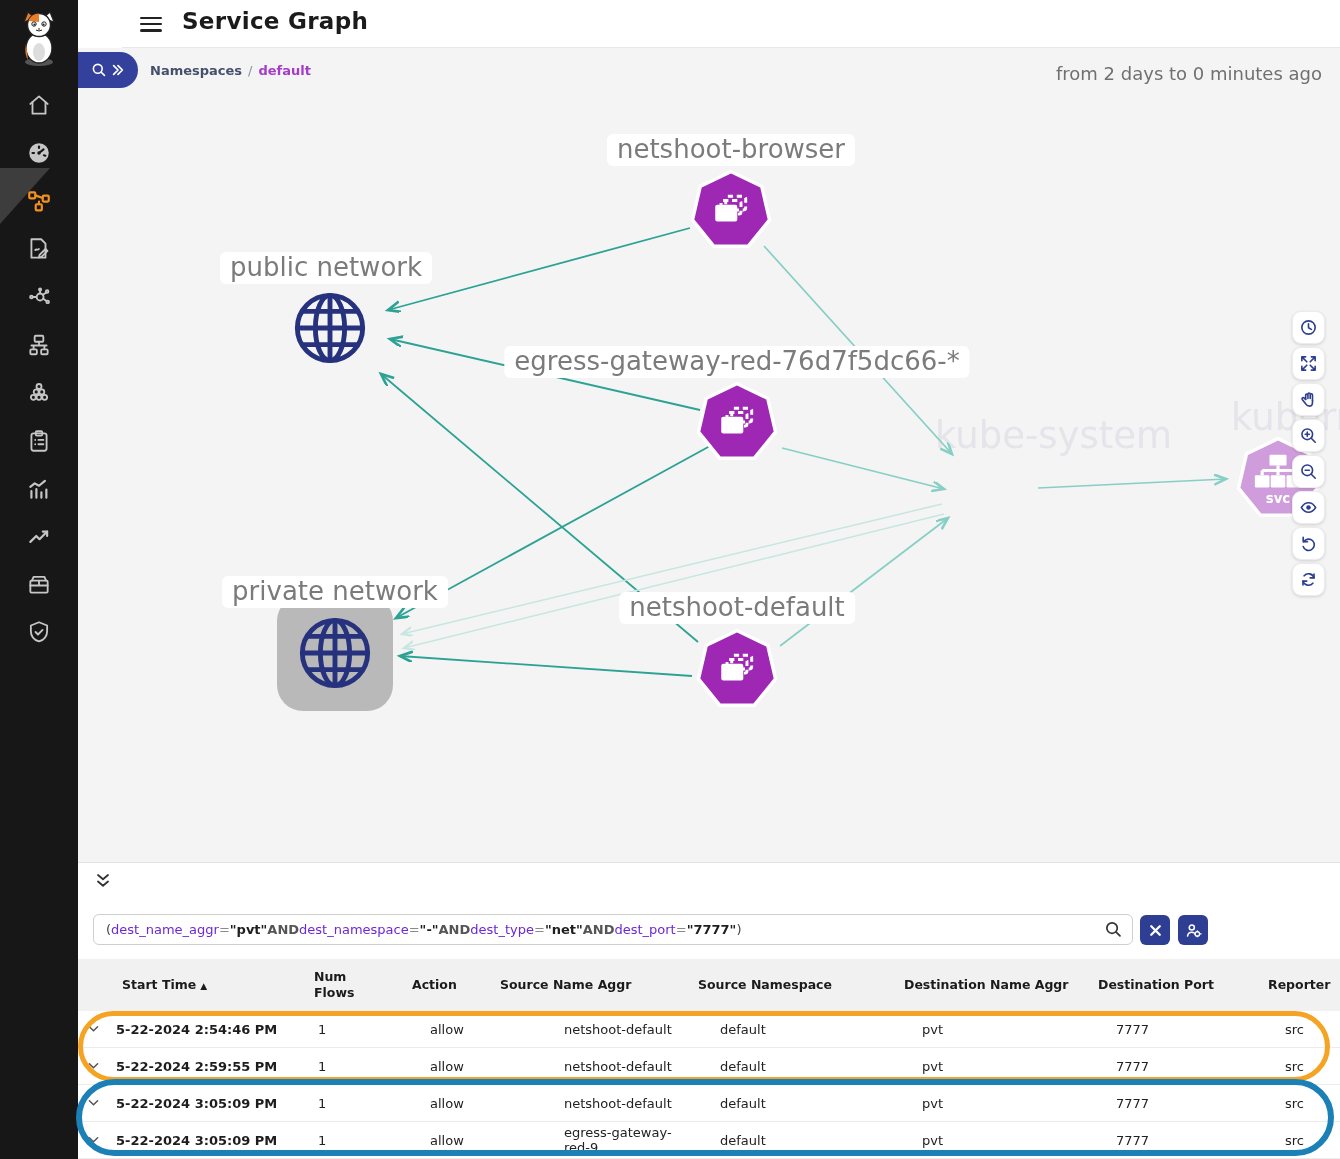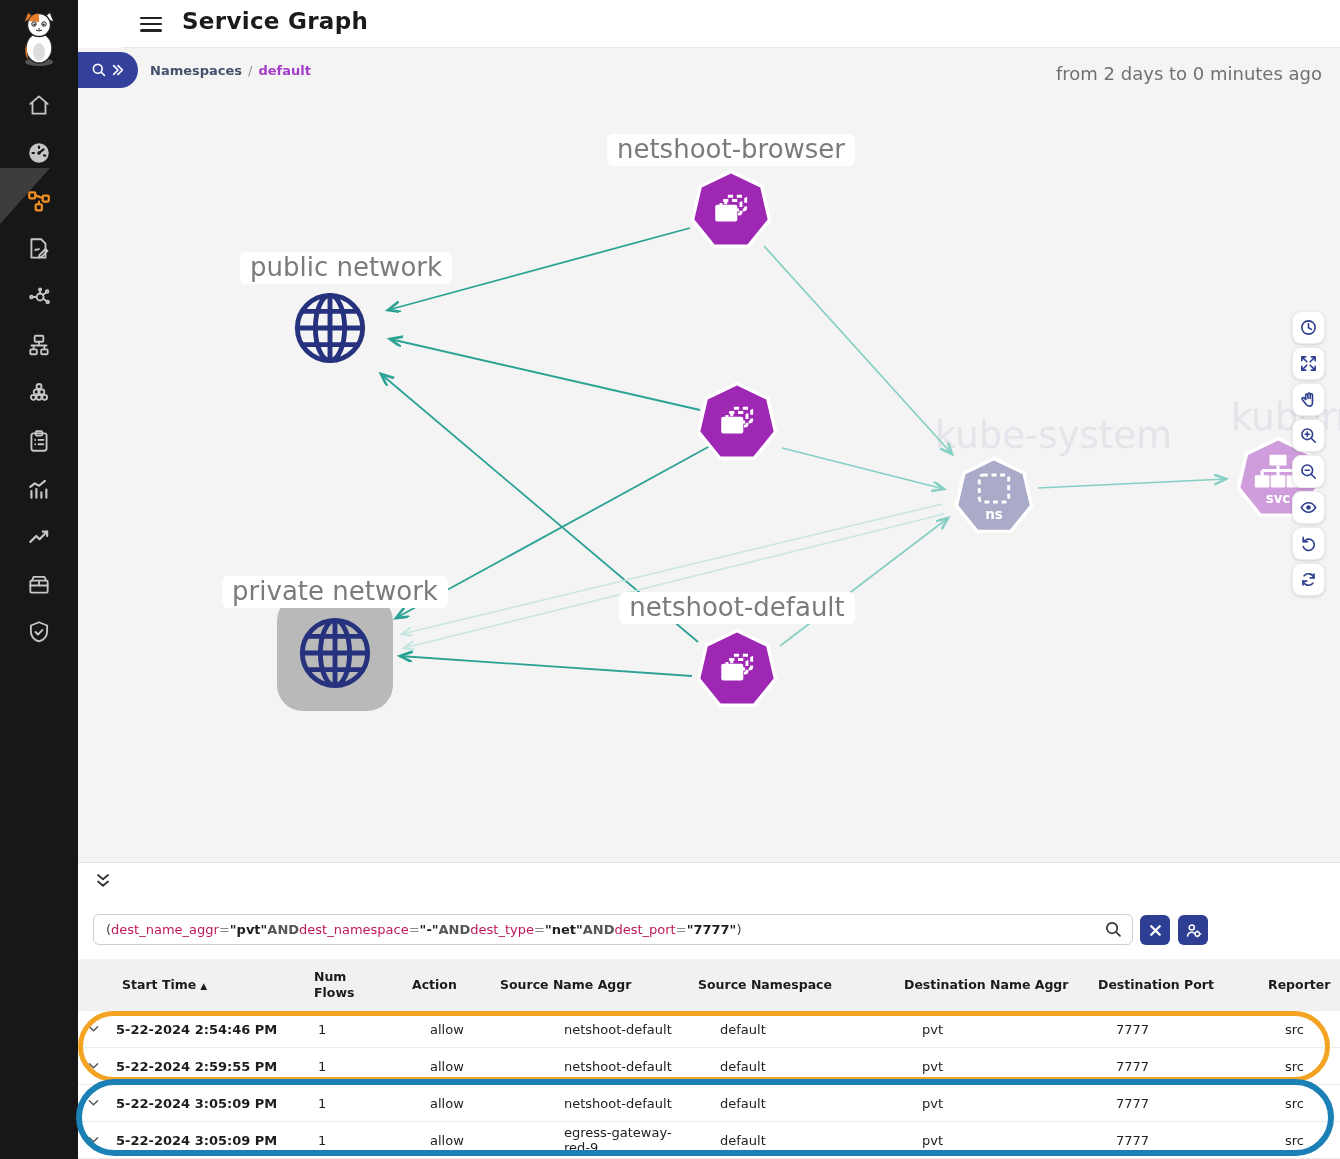--- a/index.html
+++ b/index.html
@@ -47,21 +47,21 @@
   
   #panel { position:absolute; left:78px; top:862px; width:1262px; height:297px; background:#fff; border-top:1px solid #e2e2e2; z-index:20; }
   #collapse-btn { position:absolute; left:16px; top:9px; width:20px; height:20px; cursor:pointer; }
   #tabs { position:absolute; left:36px; top:0; height:37px; display:flex; gap:26px; align-items:center; }
   .tab { position:relative; height:37px; display:flex; align-items:center; gap:8px; font-size:13px; font-weight:700; color:#9aa0a6; cursor:pointer; padding:0 2px; }
   .tab.active { color:#2d2d2d; }
   .tab.active::after { content:""; position:absolute; left:0; right:0; bottom:0; height:3px; background:#ef8f1f; }
   .badge { background:#e4e4e4; color:#333; border-radius:6px; padding:1px 8px; font-size:12px; font-weight:700; }
 
   #filter-box { position:absolute; left:15px; top:51px; width:1040px; height:31px; background:#fff; border:1px solid #cfcfcf; border-radius:6px; display:flex; align-items:center; padding:0 34px 0 12px; font-size:13px; white-space:nowrap; overflow:hidden; cursor:text; }
-  .q-paren { color:#444; } .q-field { color:#be185d; } .q-op { color:#8a8a8a; }
+  .q-paren { color:#444; } .q-field { color:#6d28d9; } .q-op { color:#8a8a8a; }
   .q-val { color:#1e1e1e; font-weight:700; } .q-and { color:#555; font-weight:600; }
   #filter-search-icon { position:absolute; left:1026px; top:57px; width:19px; height:19px; cursor:pointer; }
   .sq-btn { position:absolute; top:52px; width:30px; height:30px; background:#2e3f93; border-radius:6px; display:flex; align-items:center; justify-content:center; cursor:pointer; }
   .sq-btn svg { width:17px; height:17px; stroke:#fff; fill:none; stroke-width:2.2; stroke-linecap:round; }
 
   #thead { position:absolute; left:0; top:96px; width:1262px; height:52px; background:#f1f1f1; display:grid; grid-template-columns:34px 192px 98px 88px 198px 206px 194px 170px 1fr; align-items:center; font-size:12.5px; font-weight:700; color:#1b1b1b; }
   #thead .hc { padding-left:10px; line-height:1.25; }
   #thead .hc.first { padding-left:4px; }
   #thead .hc.num { max-width:64px; }
   #thead .hc.right { text-align:right; padding-right:36px; }
@@ -241,49 +241,42 @@
   <div class="hept-ring" style="left:610px; top:120px; width:86px; height:86px;">
     <div class="hept purple">
         <svg width="42" height="42" viewBox="0 0 40 40">
           <rect x="15" y="6" width="19" height="13" rx="2" fill="none" stroke="#fff" stroke-width="2.8" stroke-dasharray="5 3.5"></rect>
           <rect x="10.5" y="10" width="19" height="13" rx="2" fill="none" stroke="#fff" stroke-width="2.8" stroke-dasharray="5 3.5"></rect>
           <rect x="5" y="14" width="21" height="16" rx="2" fill="#fff"></rect>
         </svg>
       </div>
   </div>
 
-  <div class="g-label" style="left:268px; top:204px;">public network</div>
+  <div class="g-label" style="left:248px; top:204px;">public network</div>
   <div class="globe" style="left:213px; top:241px;">
     <svg width="78" height="78" viewBox="0 0 80 80">
         <g fill="none" stroke="#26327d" stroke-width="5">
           <circle cx="40" cy="40" r="33.5"></circle>
           <ellipse cx="40" cy="40" rx="15" ry="33.5"></ellipse>
           <path d="M6.5 40h67M11.5 23h57M11.5 57h57M40 6.5v67"></path>
         </g>
       </svg>
   </div>
 
+  <div class="g-label" style="left:659px; top:298px;">egress-gateway-red-76d7f5dc66-*</div>
   <div class="hept-ring" style="left:616px; top:332px; width:86px; height:86px;">
     <div class="hept purple">
         <svg width="42" height="42" viewBox="0 0 40 40">
           <rect x="15" y="6" width="19" height="13" rx="2" fill="none" stroke="#fff" stroke-width="2.8" stroke-dasharray="5 3.5"></rect>
           <rect x="10.5" y="10" width="19" height="13" rx="2" fill="none" stroke="#fff" stroke-width="2.8" stroke-dasharray="5 3.5"></rect>
           <rect x="5" y="14" width="21" height="16" rx="2" fill="#fff"></rect>
         </svg>
       </div>
   </div>
 
-  <div class="hept-ring" style="left:874px; top:407px; width:84px; height:84px;">
-    <div class="hept ns-col">
-        <svg width="54" height="60" viewBox="0 0 44 48">
-          <rect x="10" y="6" width="24" height="22" rx="3" fill="none" stroke="#fff" stroke-width="2.4" stroke-dasharray="4 3"></rect>
-          <text x="22" y="42" fill="#fff" font-size="11" font-weight="bold" text-anchor="middle">ns</text>
-        </svg>
-      </div>
-  </div>
 
   <div class="hept-ring" style="left:1156px; top:387px; width:88px; height:88px;">
     <div class="hept svc-col">
         <svg width="56" height="62" viewBox="0 0 46 50">
           <rect x="16" y="5" width="14" height="9" rx="1" fill="#fff"></rect>
           <path d="M23 14v4M10 18h26M10 18v4M23 18v4M36 18v4" stroke="#fff" stroke-width="2.6" fill="none"></path>
           <rect x="4" y="22" width="12" height="10" rx="1" fill="#fff"></rect>
           <rect x="17" y="22" width="12" height="10" rx="1" fill="#fff"></rect>
           <rect x="30" y="22" width="12" height="10" rx="1" fill="#fff"></rect>
           <text x="23" y="45" fill="#fff" font-size="11" font-weight="bold" text-anchor="middle">svc</text>

